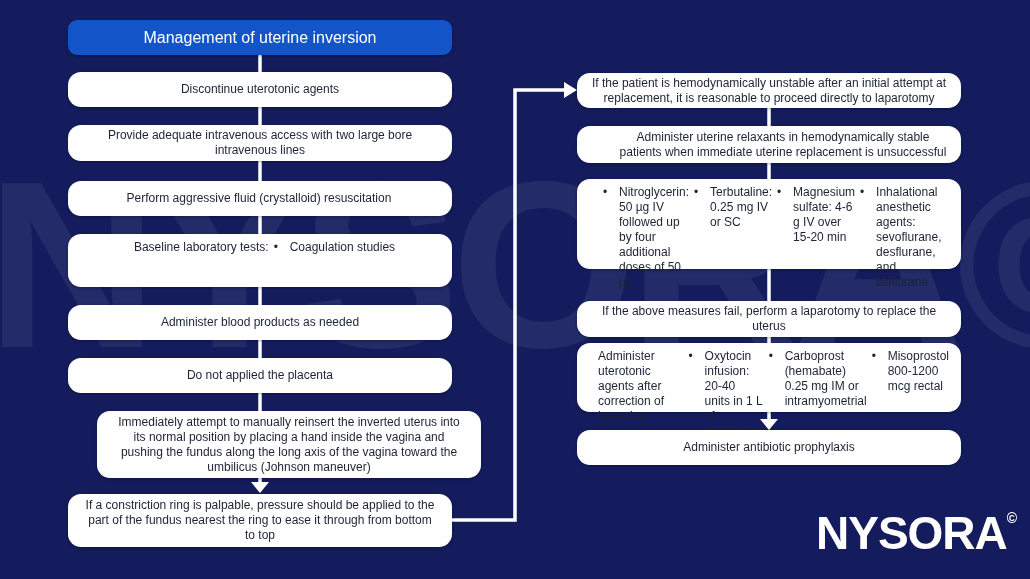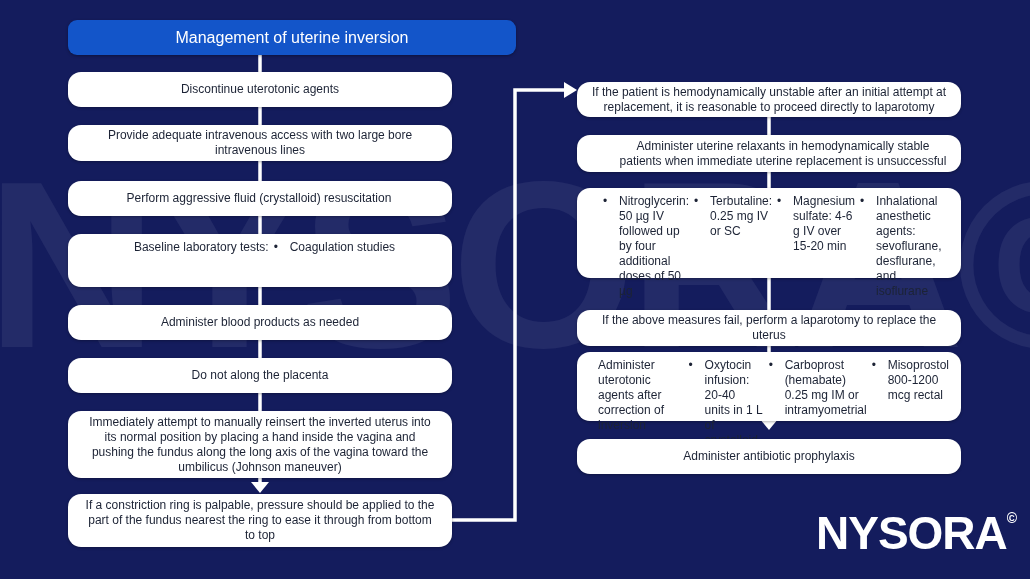--- a/index.html
+++ b/index.html
@@ -17,40 +17,40 @@
     font-size:238px;
     font-weight:700;
     letter-spacing:-8px;
     color:rgba(235,239,250,0.07);
     white-space:nowrap;
     user-select:none;
     pointer-events:none;
   }
   svg.connectors{position:absolute;left:0;top:0;}
   .hdr{
-    position:absolute;left:68px;top:20px;width:448px;height:35px;
+    position:absolute;left:68px;top:20px;width:384px;height:35px;
     background:#1355c9;
     border-radius:9px;
     display:flex;align-items:center;justify-content:center;
     color:#ffffff;font-size:16px;font-weight:500;
     box-shadow:0 1px 3px rgba(0,0,0,0.35);
     box-sizing:border-box;
   }
   .box{
     position:absolute;left:68px;width:384px;
     background:#ffffff;
     border-radius:13px;
     display:flex;align-items:center;justify-content:center;
     text-align:center;
     color:#1c2335;font-size:12px;line-height:15px;font-weight:500;
     padding:4px 14px;
     box-sizing:border-box;
     box-shadow:0 1px 3px rgba(0,0,0,0.30);
   }
-  .box.right{left:577px;margin-top:9px;}
+  .box.right{left:577px;}
   .box.list{
     flex-direction:row;align-items:stretch;justify-content:center;
     text-align:left;
     padding:6px 12px 6px 21px;
   }
   .li{display:flex;}
   .dot{flex:0 0 21px;box-sizing:border-box;padding-left:5px;}
   .dot::before{content:"\2022";}
   .li-text{flex:1;}
   #logo{
@@ -104,24 +104,24 @@
       <span class="dot"></span>
       <span class="li-text">Coagulation studies</span>
     </div>
   </div>
 
   <div class="box" style="top:305px;height:35px;">
     <span>Administer blood products as needed</span>
   </div>
 
   <div class="box" style="top:358px;height:35px;">
-    <span>Do not along the placenta</span>
+    <span>Do not applied the placenta</span>
   </div>
 
-  <div class="box" style="top:411px;height:67px;">
+  <div class="box" style="top:411px;height:67px;margin-left:29px;">
     <span>Immediately attempt to manually reinsert the inverted uterus into its normal position by placing a hand inside the vagina and pushing the fundus along the long axis of the vagina toward the umbilicus (Johnson maneuver)</span>
   </div>
 
   <div class="box" style="top:494px;height:53px;">
     <span>If a constriction ring is palpable, pressure should be applied to the part of the fundus nearest the ring to ease it through from bottom to top</span>
   </div>
 
   <div class="box right" style="top:73px;height:35px;">
     <span>If the patient is hemodynamically unstable after an initial attempt at replacement, it is reasonable to proceed directly to laparotomy</span>
   </div>

